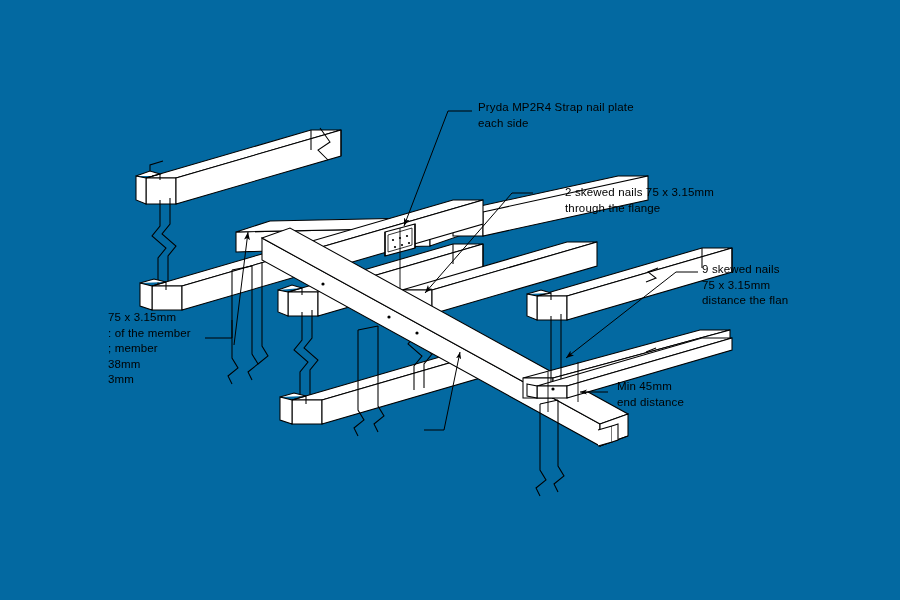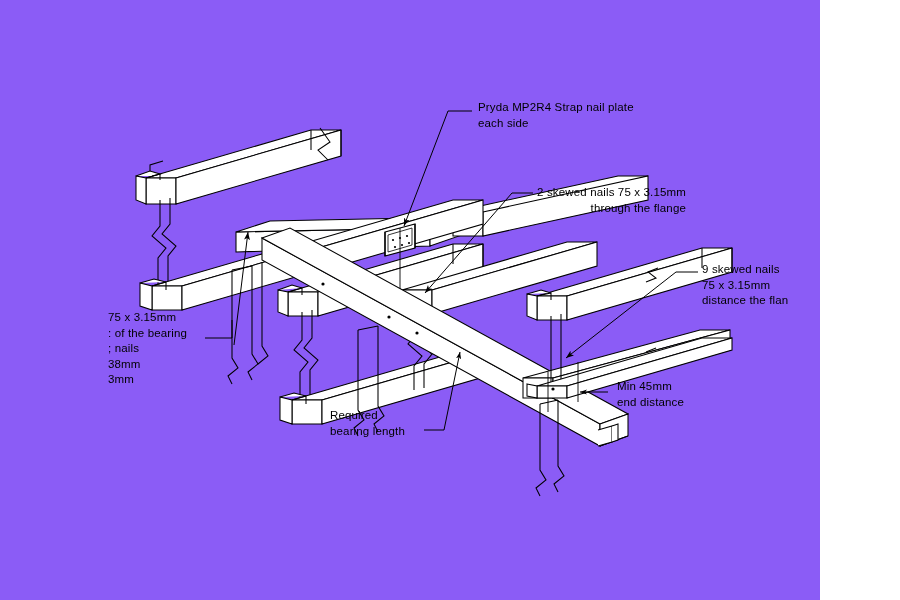--- a/index.html
+++ b/index.html
@@ -3,44 +3,44 @@
 <meta charset="utf-8">
 <title>Pryda I-Joist Bearing Detail</title>
 <style>
   html, body {
     margin: 0;
     padding: 0;
     background: #ffffff;
   }
   #stage {
     position: relative;
-    width: 820px;
+    width: 900px;
     height: 600px;
-    background: #8b5cf6;
+    background: #0369a1;
     overflow: hidden;
     font-family: "Liberation Sans", sans-serif;
   }
   #drawing {
     position: absolute;
     left: 0;
     top: 0;
     width: 900px;
     height: 600px;
   }
   .anno {
     position: absolute;
     font-family: "Liberation Sans", sans-serif;
     font-size: 11.5px;
     line-height: 15.5px;
     color: #000000;
     white-space: pre;
     letter-spacing: 0.15px;
   }
   #lbl-nailplate { left: 478px; top: 100px; }
-  #lbl-skew-top  { left: 537px; top: 185px; text-align: right; }
+  #lbl-skew-top  { left: 565px; top: 185px; }
   #lbl-skew-right{ left: 702px; top: 262px; }
   #lbl-left      { left: 108px; top: 310px; }
   #lbl-bearing   { left: 330px; top: 408px; }
   #lbl-mindist   { left: 617px; top: 379px; }
 </style>
 </head>
 <body>
 
 <div id="stage">
 
@@ -242,24 +242,22 @@
 <span>each side</span></div>
 
   <div class="anno" id="lbl-skew-top"><span>2 skewed nails 75 x 3.15mm</span>
 <span>through the flange</span></div>
 
   <div class="anno" id="lbl-skew-right"><span>9 skewed nails</span>
 <span>75 x 3.15mm</span>
 <span>distance the flan</span></div>
 
   <div class="anno" id="lbl-left"><span>75 x 3.15mm</span>
-<span>: of the bearing</span>
-<span>; nails</span>
+<span>: of the member</span>
+<span>; member</span>
 <span>38mm</span>
 <span>3mm</span></div>
 
-  <div class="anno" id="lbl-bearing"><span>Required</span>
-<span>bearing length</span></div>
 
   <div class="anno" id="lbl-mindist"><span>Min 45mm</span>
 <span>end distance</span></div>
 
 </div>
 
 </body></html>

